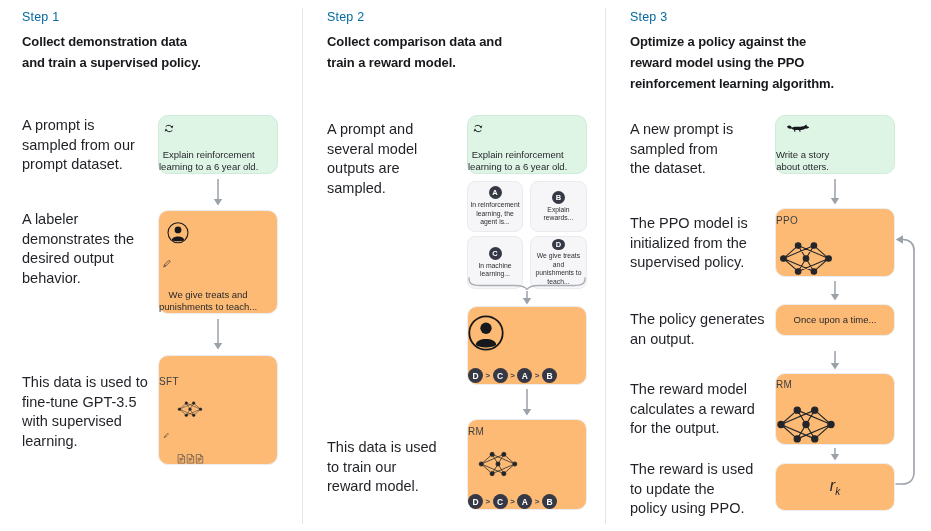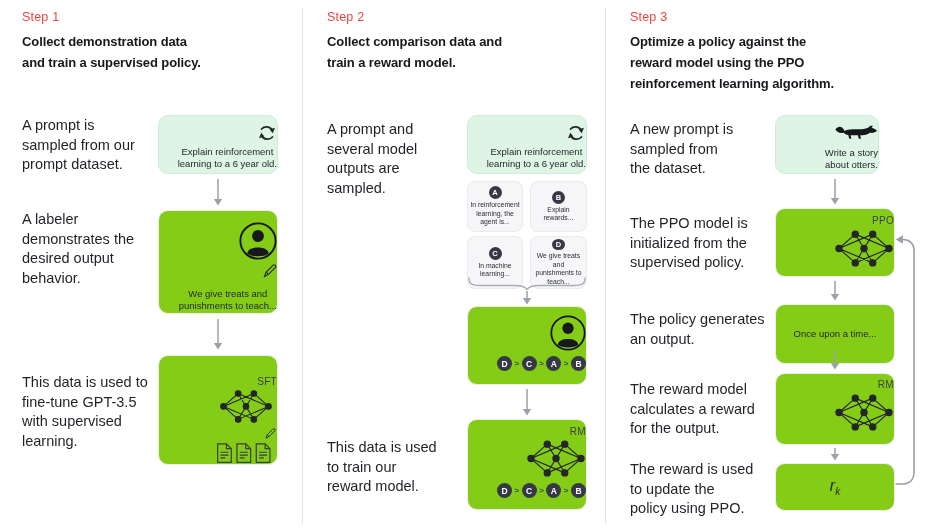--- a/index.html
+++ b/index.html
@@ -2,27 +2,27 @@
 <html><head>
 <meta charset="utf-8">
 <style>
   html,body{margin:0;padding:0;background:#ffffff;}
   #canvas{
     position:relative;width:931px;height:531px;background:#ffffff;overflow:hidden;
     font-family:"Liberation Sans","DejaVu Sans",sans-serif;color:#1f2126;
   }
   .abs{position:absolute;}
   .pre{white-space:pre-line;}
-  .step-label{font-size:12.5px;color:#ef4444;letter-spacing:.2px;}
+  .step-label{font-size:12.5px;color:#0369a1;letter-spacing:.2px;}
   .step-title{font-size:13px;font-weight:700;line-height:21px;color:#17181c;letter-spacing:-.1px;}
   .caption{font-size:14.5px;line-height:19.5px;color:#1f2126;}
   .divider{width:1px;background:#e4e4e8;}
-  .card{background:#84cc16;border:1px solid #ededf0;border-radius:10px;box-sizing:border-box;}
+  .card{background:#fdba74;border:1px solid #ededf0;border-radius:10px;box-sizing:border-box;}
   .green{background:#def4e5;border:1px solid #cfecda;border-radius:10px;box-sizing:border-box;}
-  .card-col{display:flex;flex-direction:column;align-items:flex-end;}
+  .card-col{display:flex;flex-direction:column;align-items:flex-start;gap:12px;}
   .card-text{font-size:9.5px;line-height:12px;text-align:center;color:#26282d;}
   .net-label{font-size:10px;color:#3c3f45;letter-spacing:.3px;}
   .mini-card{background:#f6f6f8;border:1px solid #ebebef;border-radius:8px;box-sizing:border-box;
     display:flex;flex-direction:column;align-items:center;justify-content:center;gap:2px;padding:2px;}
   .mini-letter{width:13px;height:13px;border-radius:50%;background:#363945;color:#fff;
     font-size:7.5px;font-weight:700;display:flex;align-items:center;justify-content:center;}
   .mini-text{font-size:6.8px;line-height:8.4px;text-align:center;color:#2c2e33;}
   .rank-row{display:flex;align-items:center;justify-content:center;gap:2.5px;}
   .badge{width:15px;height:15px;border-radius:50%;background:#363945;color:#ffffff;
     font-size:8.5px;font-weight:700;display:flex;align-items:center;justify-content:center;}
@@ -241,21 +241,21 @@
 supervised policy.</div>
   <div class="abs caption pre" style="left:630px;top:310px;width:150px">The policy generates
 an output.</div>
   <div class="abs caption pre" style="left:630px;top:380px;width:145px">The reward model
 calculates a reward
 for the output.</div>
   <div class="abs caption pre" style="left:630px;top:460px;width:145px">The reward is used
 to update the
 policy using PPO.</div>
 
-  <div class="abs green card-col" style="left:775px;top:115px;width:104px;height:59px;padding-top:8px">
+  <div class="abs green card-col" style="left:775px;top:115px;width:120px;height:59px;padding-top:8px">
     <svg width="44" height="21" viewBox="0 0 64 30">
         <use href="#sym-otter"></use>
       </svg>
     <div class="card-text pre" style="margin-top:2px">Write a story
 about otters.</div>
   </div>
 
   <svg class="abs" style="left:829px;top:179px" width="12" height="26">
     <line x1="6" y1="0" x2="6" y2="19.5" stroke="#9aa1a9" stroke-width="1.5"></line>
       <polygon points="1.8,19 10.2,19 6,25.5" fill="#9aa1a9"></polygon>
@@ -266,21 +266,21 @@
     <svg width="60" height="39" viewBox="0 0 96 62" style="margin-top:3px">
         <use href="#sym-net"></use>
       </svg>
   </div>
 
   <svg class="abs" style="left:829px;top:281px" width="12" height="20">
     <line x1="6" y1="0" x2="6" y2="13.5" stroke="#9aa1a9" stroke-width="1.5"></line>
       <polygon points="1.8,13 10.2,13 6,19.5" fill="#9aa1a9"></polygon>
   </svg>
 
-  <div class="abs card" style="left:775px;top:304px;width:120px;height:60px;display:flex;align-items:center;justify-content:center">
+  <div class="abs card" style="left:775px;top:304px;width:120px;height:32px;display:flex;align-items:center;justify-content:center">
     <div class="card-text">Once upon a time...</div>
   </div>
 
   <svg class="abs" style="left:829px;top:351px" width="12" height="19">
     <line x1="6" y1="0" x2="6" y2="12.5" stroke="#9aa1a9" stroke-width="1.5"></line>
       <polygon points="1.8,12 10.2,12 6,18.5" fill="#9aa1a9"></polygon>
   </svg>
 
   <div class="abs card card-col" style="left:775px;top:373px;width:120px;height:72px;padding-top:5px">
     <div class="net-label">RM</div>

